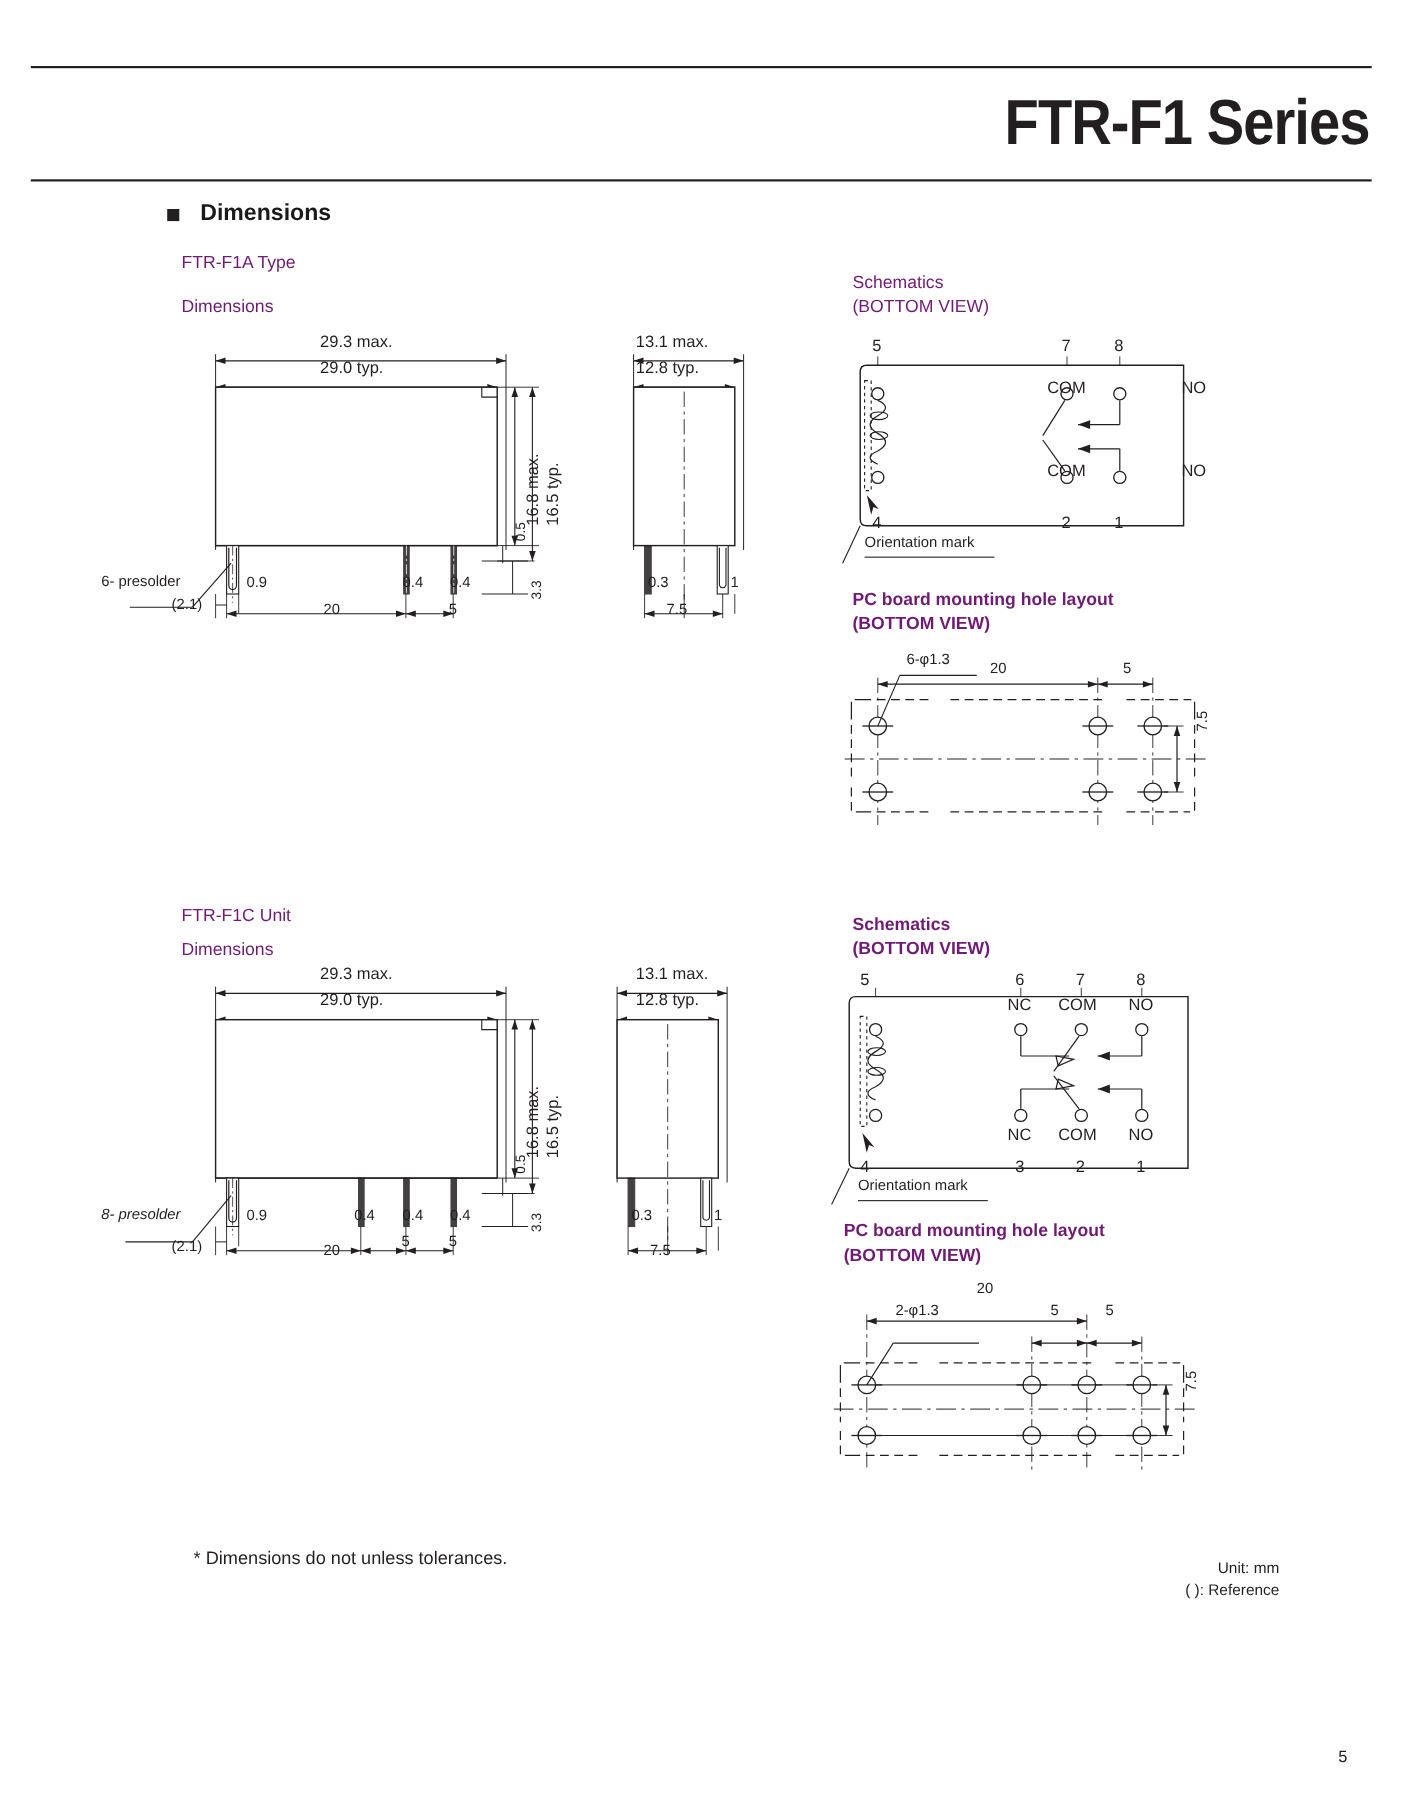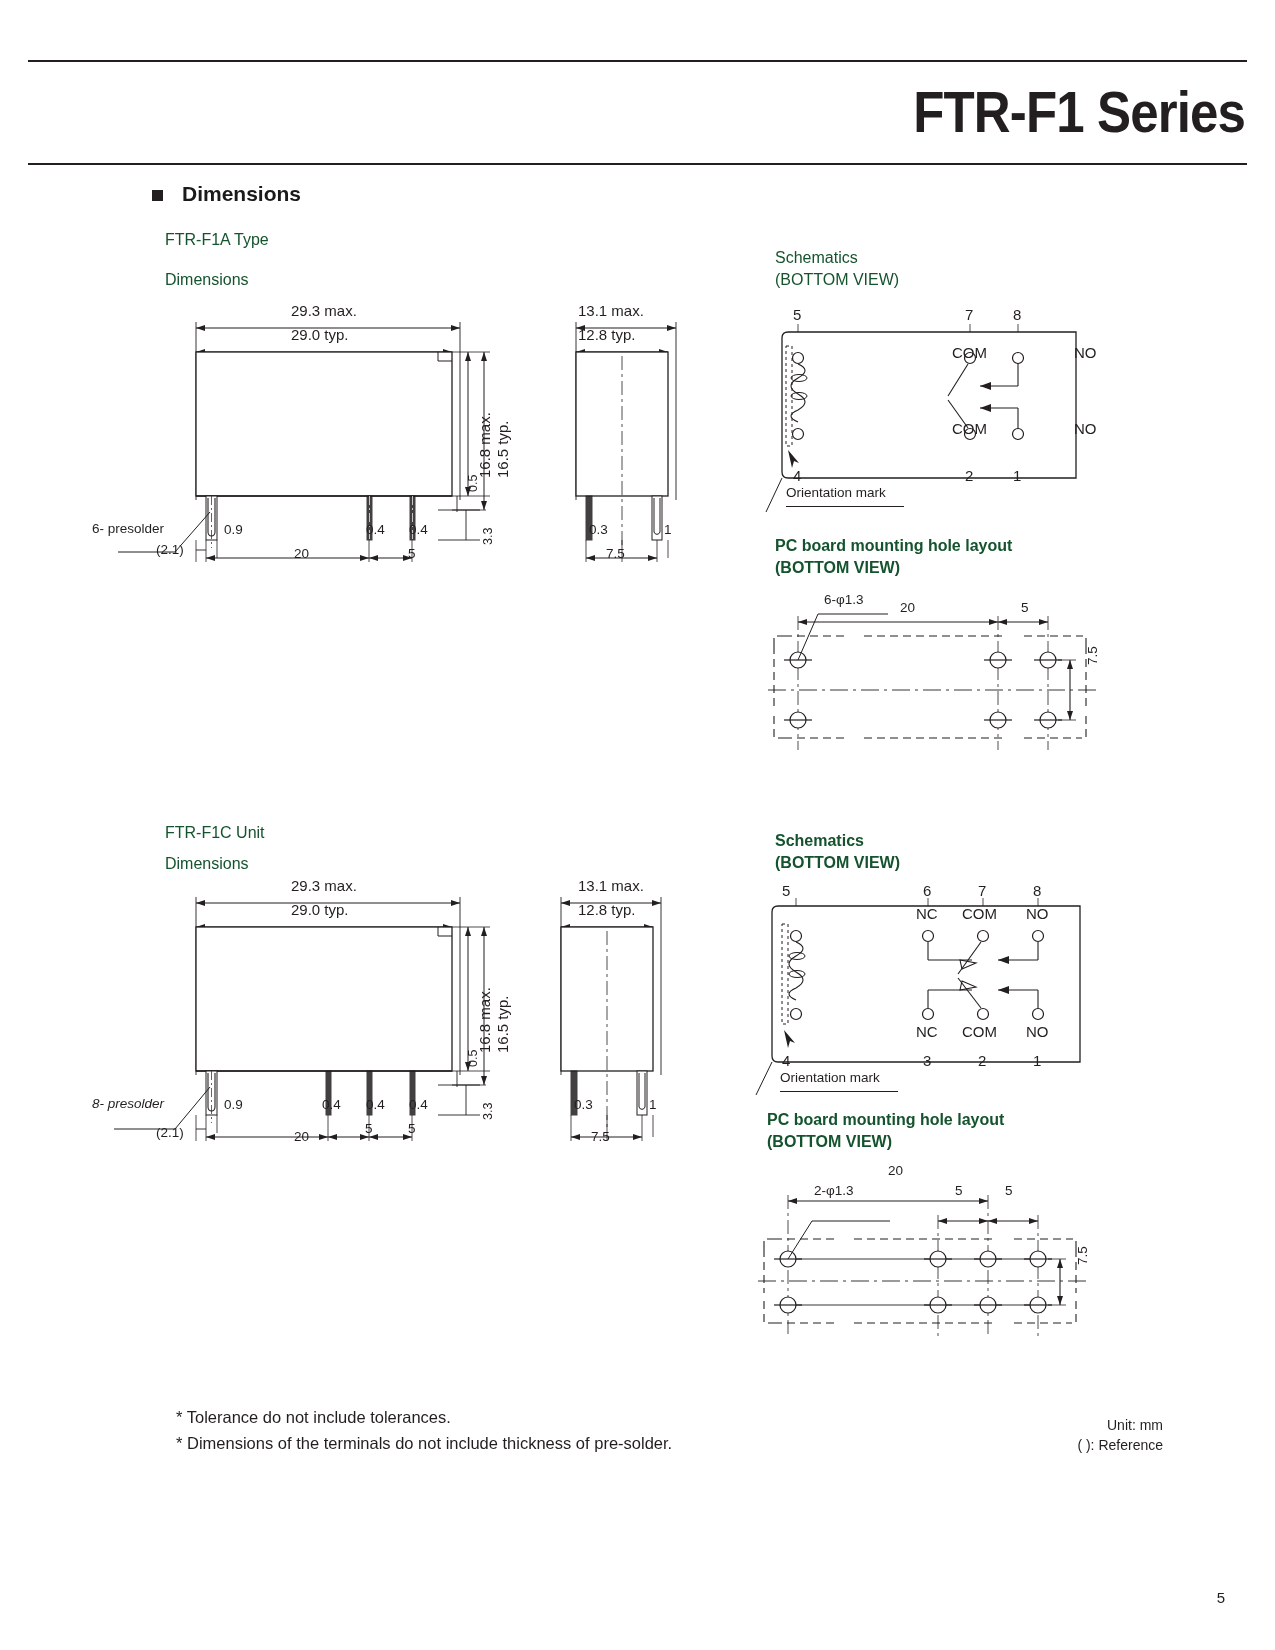--- a/index.html
+++ b/index.html
@@ -52,21 +52,21 @@
     width: 11px;
     height: 11px;
     background: #231f20;
   }
   #section-heading-label { position: absolute; left: 182px; top: 182px; font-size: 21px; font-weight: bold; }
 
   
   .t   { position: absolute; font-size: 15px; color: #231f20; white-space: nowrap; font-family:"Liberation Sans", sans-serif; }
   .t13 { position: absolute; font-size: 13.5px; color: #231f20; white-space: nowrap; }
   .t12 { position: absolute; font-size: 12.5px; color: #231f20; white-space: nowrap; }
-  .t16 { position: absolute; font-size: 16px; color: #14532d; white-space: nowrap; }
+  .t16 { position: absolute; font-size: 16px; color: #701a75; white-space: nowrap; }
   .bold { font-weight: bold; }
   .vert { transform: rotate(-90deg); transform-origin: left top; }
 
   
   .ln   { position: absolute; background: #231f20; }
   .hl   { height: 1px; }
 
   svg { position: absolute; overflow: visible; }
 
   #page-number {
@@ -584,21 +584,20 @@
       <line x1="52" y1="56" x2="130" y2="56" stroke-width="1"></line>
     </g>
   </svg>
 
   <div class="t13" style="left:888px; top:1163px;">20</div>
   <div class="t13" style="left:814px; top:1183px;">2-φ1.3</div>
   <div class="t13" style="left:955px; top:1183px;">5</div>
   <div class="t13" style="left:1005px; top:1183px;">5</div>
   <div class="t13 vert" style="left:1075px; top:1265px;">7.5</div>
 
-  <div class="notes" style="top:1408px;">*  Tolerance do not include tolerances.</div>
-  <div class="notes" style="top:1434px;">* Dimensions of the terminals do not include thickness of pre-solder.</div>
+  <div class="notes" style="top:1408px;">*  Dimensions do not unless tolerances.</div>
 
   <div class="unit" style="top:1417px;">Unit: mm</div>
   <div class="unit" style="top:1437px;">( ): Reference</div>
 
   <div id="page-number">5</div>
 
 </div>
 
 </body></html>

